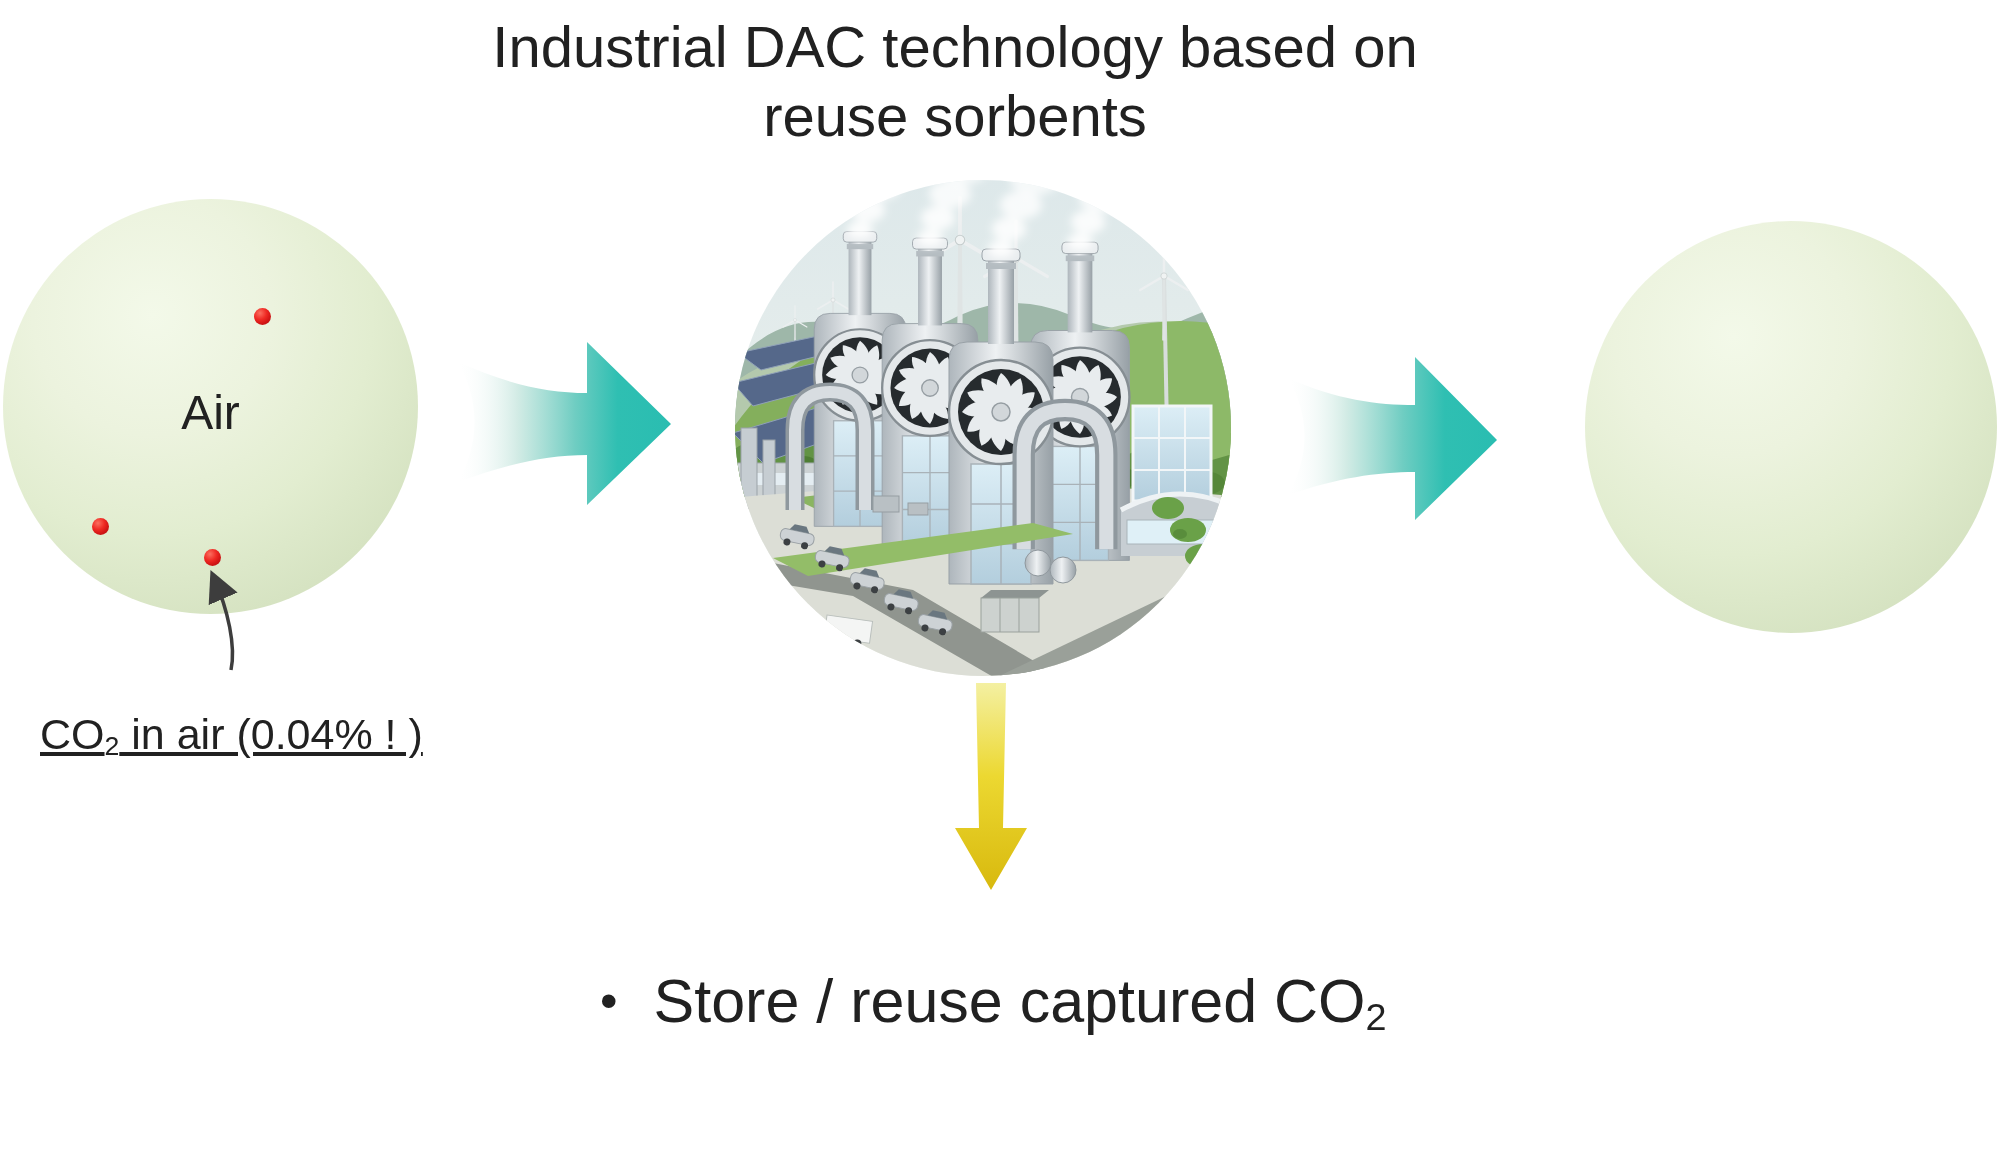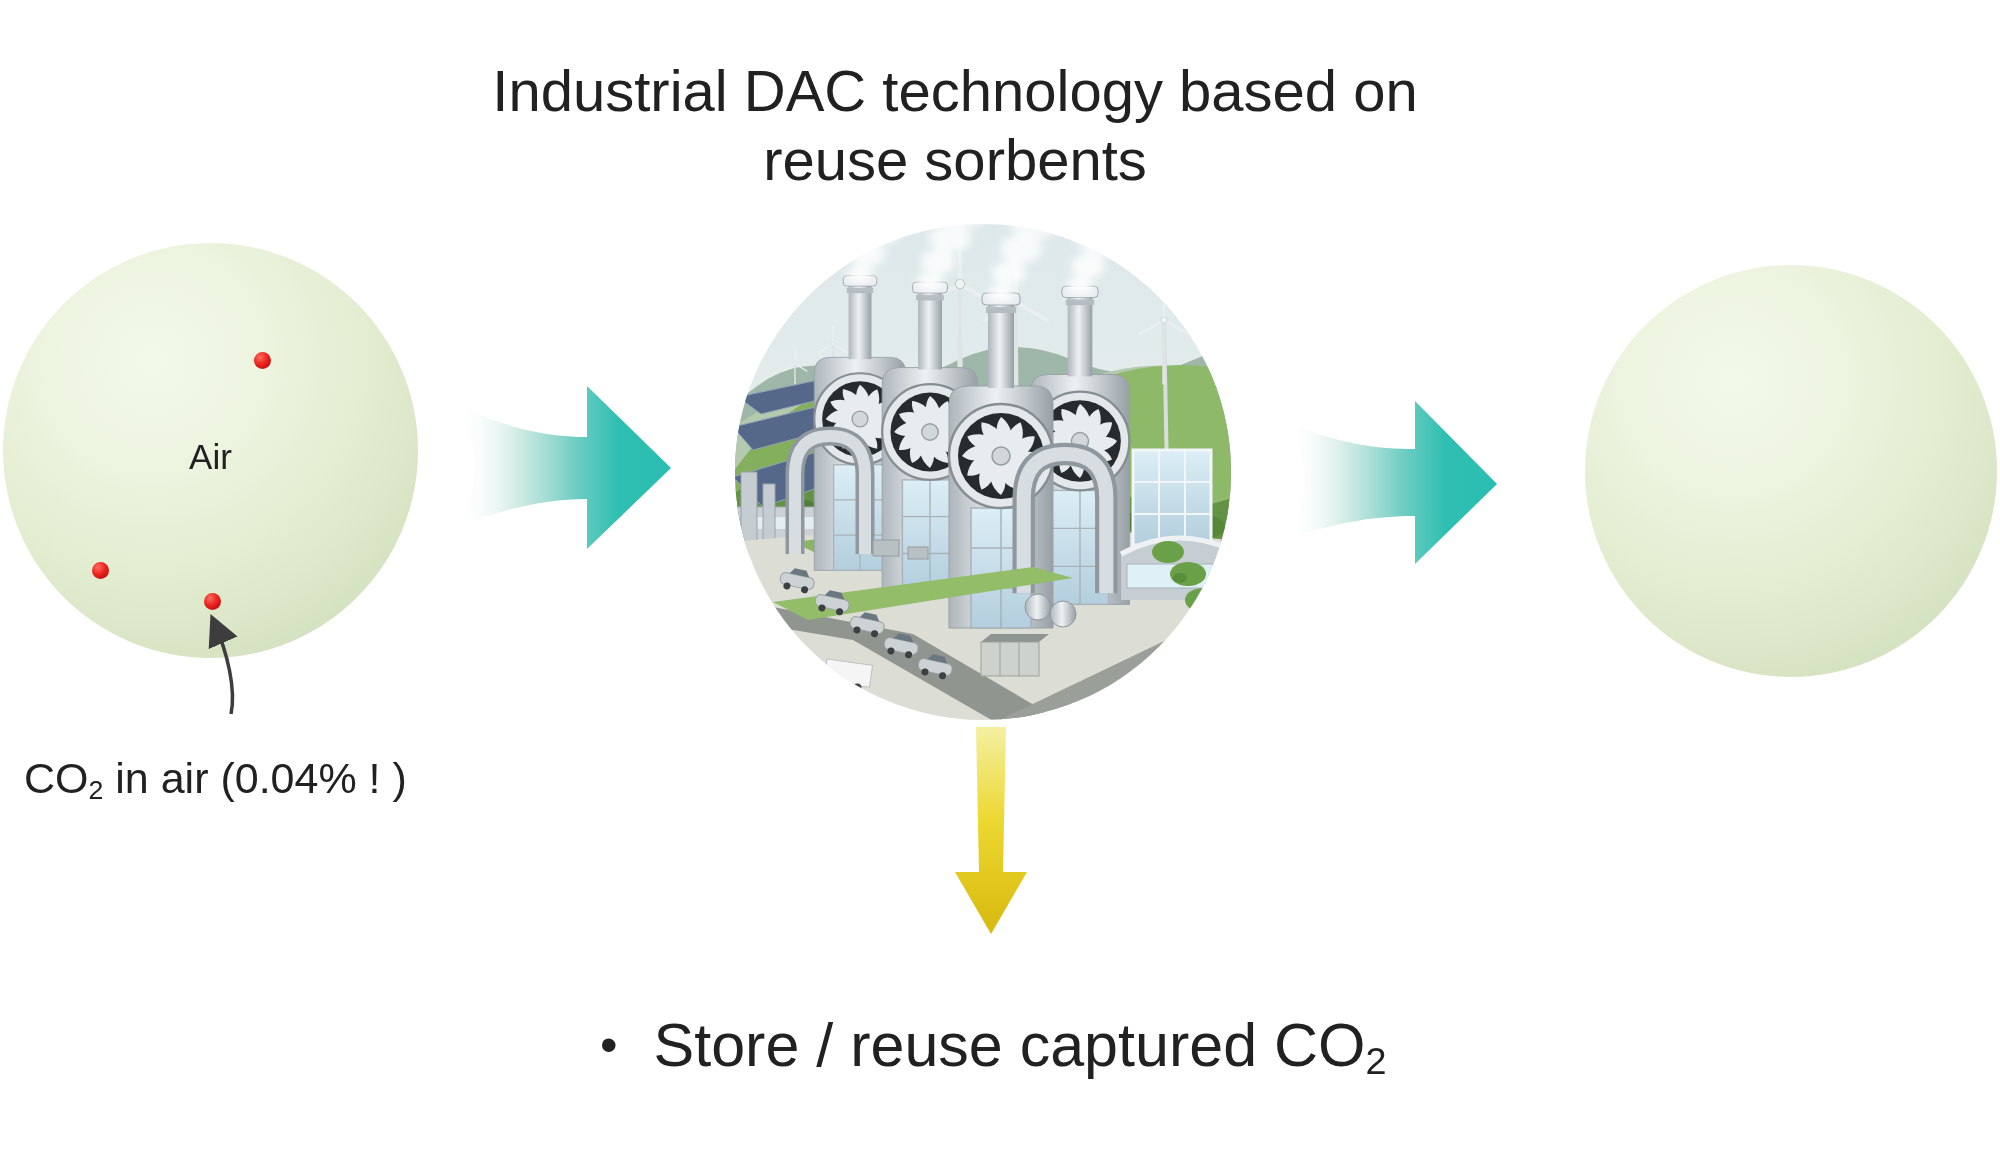--- a/index.html
+++ b/index.html
@@ -1,31 +1,31 @@
 <!DOCTYPE html>
 <html style="--text: #212121; --flow-arrow-teal: #2abdb1; --capture-arrow-yellow: #d8b90e; --co2-dot-red: #e01616; --sphere-green: #e9f2da;"><head>
 <meta charset="utf-8">
 <style>
   html,body{margin:0;padding:0;background:#ffffff;}
   body{width:2000px;height:1151px;overflow:hidden;}
   .page{position:relative;width:2000px;height:833px;background:#fff;
-        font-family:"Liberation Sans","DejaVu Sans",sans-serif;color:var(--text,#212121);margin-top:44px;}
+        font-family:"Liberation Sans","DejaVu Sans",sans-serif;color:var(--text,#212121);}
   .abs{position:absolute;}
   .title{position:absolute;left:350px;top:12px;width:1210px;text-align:center;
          font-size:58px;line-height:69px;color:var(--text,#212121);}
   .sphere{position:absolute;border-radius:50%;
           background:radial-gradient(circle at 36% 28%,#f3f9e9 0%,#ecf3de 30%,#e2edd0 55%,#d6e3c2 78%,#ccd8ba 100%);}
   #air-sphere{left:3px;top:199px;width:415px;height:415px;}
   #deplete-sphere{left:1585px;top:221px;width:412px;height:412px;}
   .sphere-label{position:absolute;text-align:center;color:var(--text,#212121);}
-  #air-label{left:33px;top:388px;width:355px;font-size:35px;line-height:50px;}
+  #air-label{left:33px;top:388px;width:355px;font-size:48px;line-height:50px;}
   #deplete-label{left:1589px;top:395px;width:404px;font-size:47px;line-height:52px;}
   .co2-dot{position:absolute;width:17px;height:17px;border-radius:50%;
            background:radial-gradient(circle at 35% 30%,#fb6f60 0%,#ef2a24 40%,#d31616 65%,#a80f12 100%);}
-  .annot-label{position:absolute;left:24px;top:710px;font-size:43px;white-space:nowrap;}
+  .annot-label{position:absolute;left:40px;top:710px;font-size:43px;white-space:nowrap;text-decoration:underline;}
   .store-line{position:absolute;left:600px;top:966px;font-size:61px;white-space:nowrap;}
   .store-line .bullet{font-size:50px;margin-right:36px;vertical-align:0.08em;}
   .sub{font-size:0.62em;vertical-align:-0.22em;}
   svg.abs{display:block;}
 </style>
 </head>
 <body>
 
 <div class="page">
 

